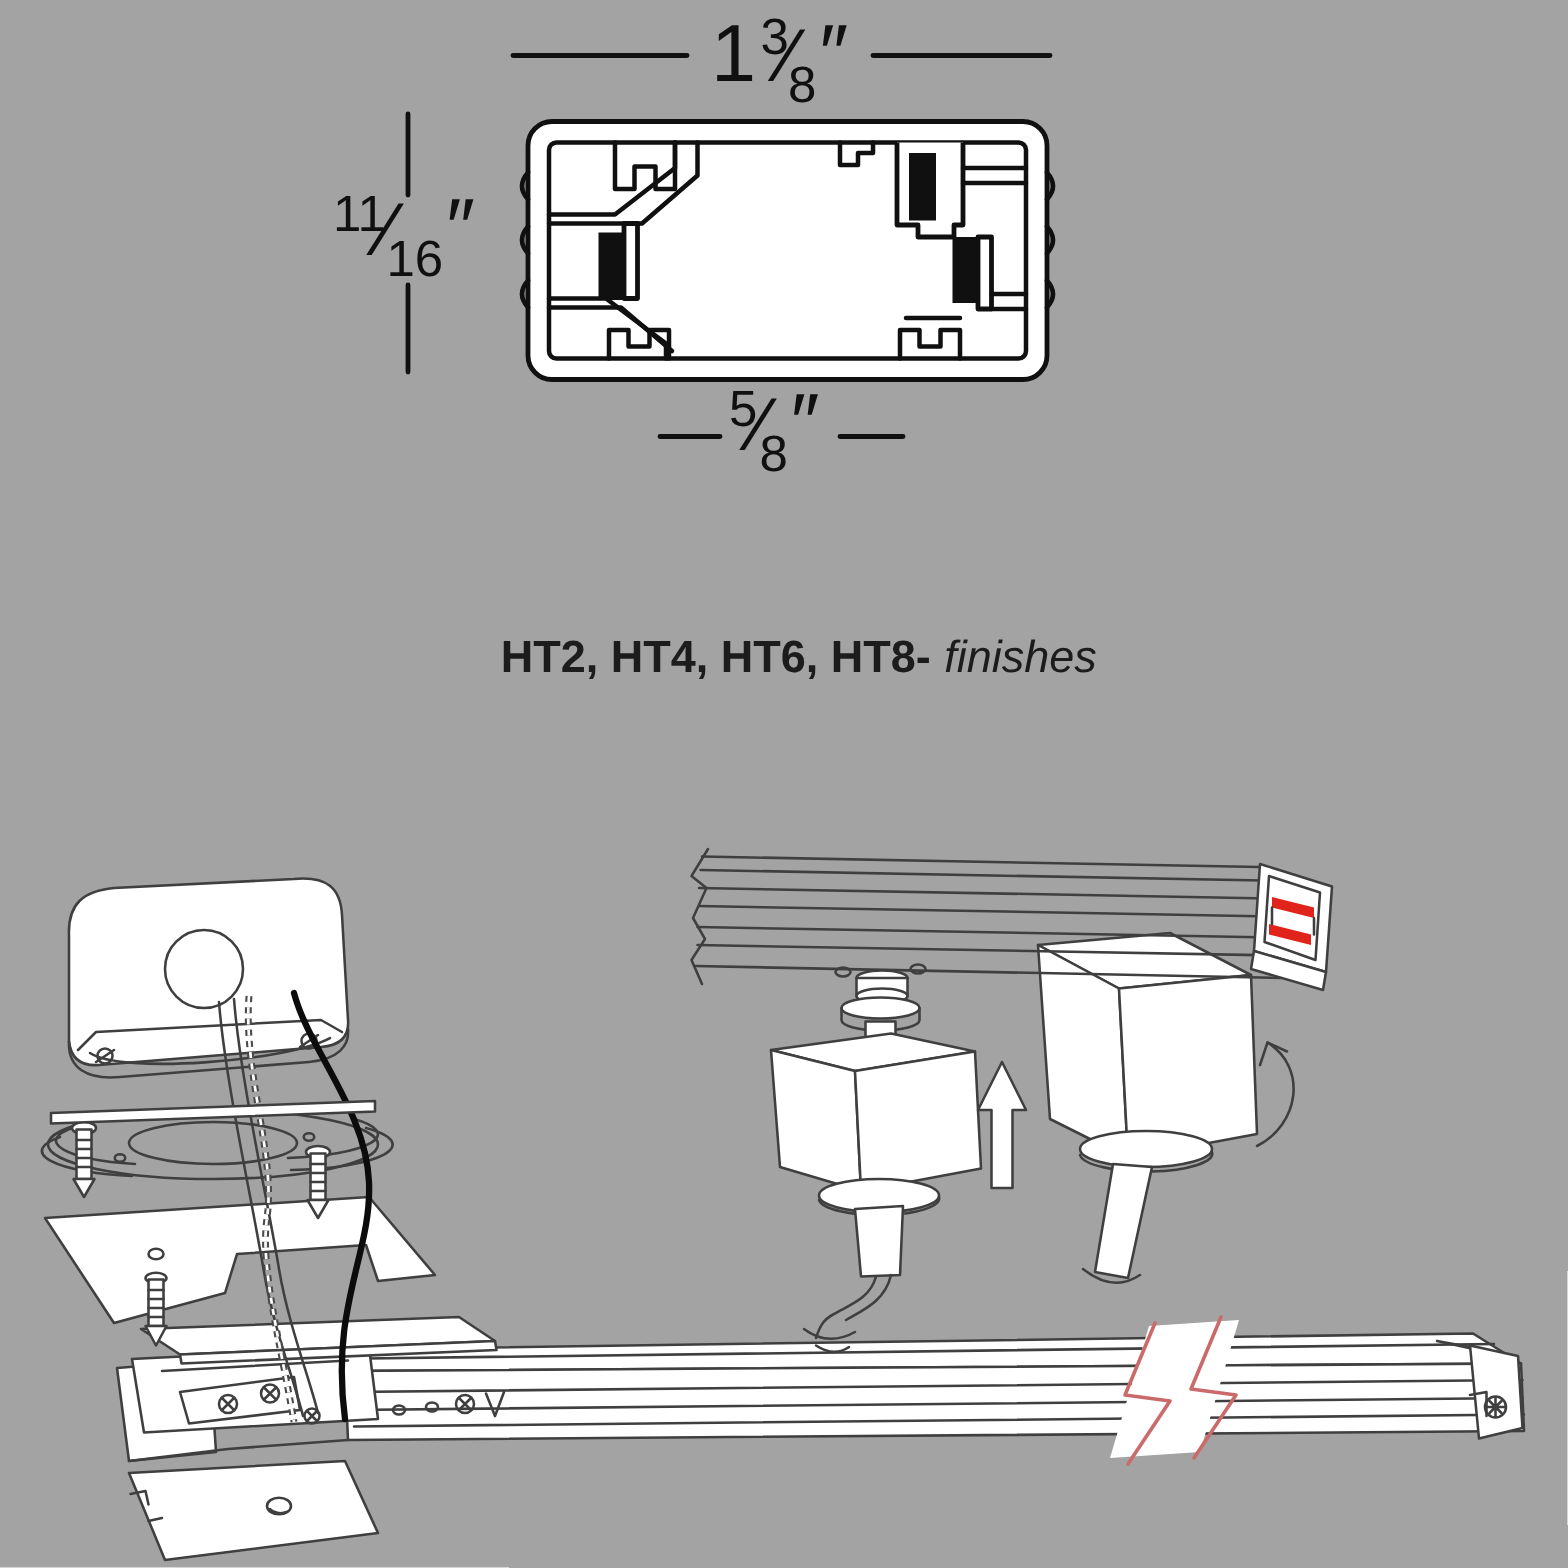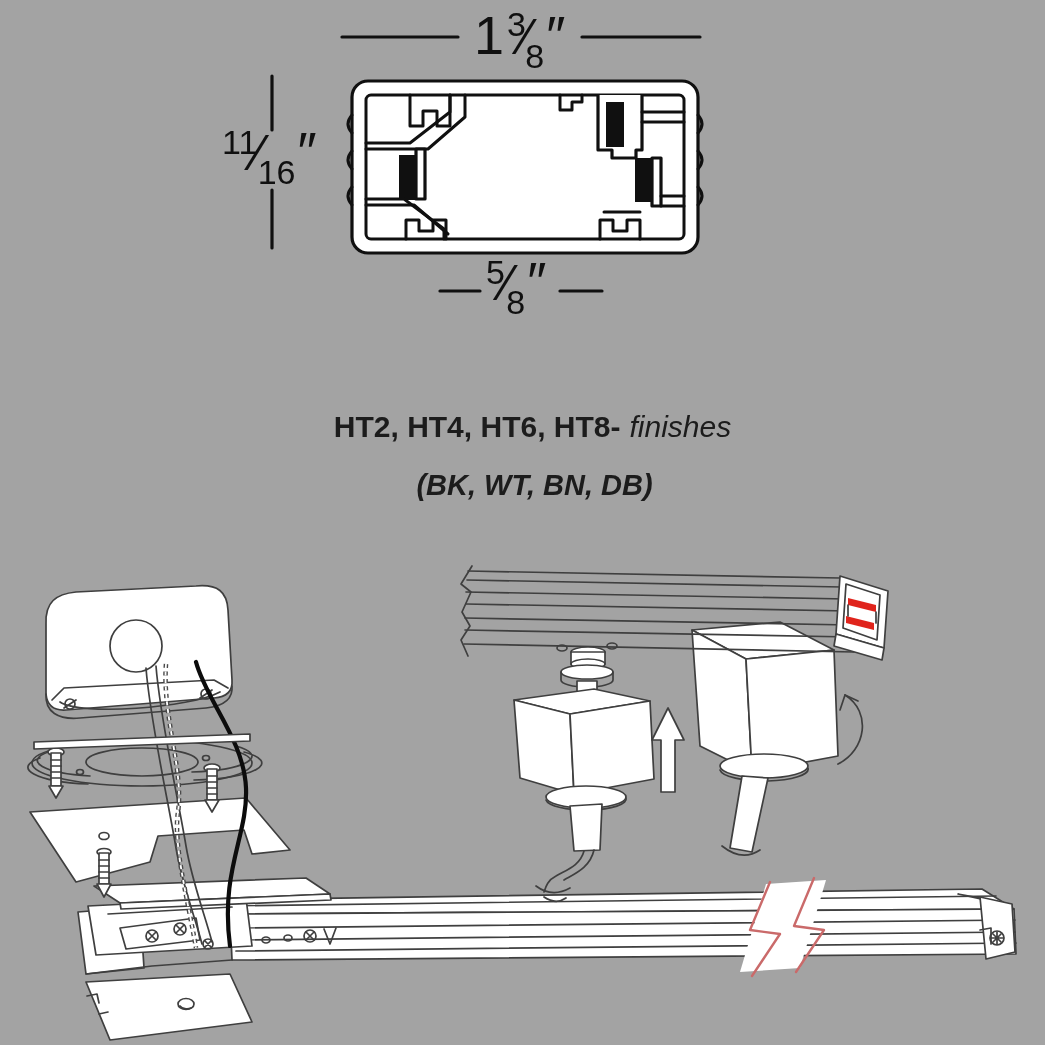--- a/index.html
+++ b/index.html
@@ -20,21 +20,21 @@
   .chain {fill:none;stroke:#4a4a4a;stroke-width:4.6;stroke-dasharray:4 3.5;}
   .chainw{fill:none;stroke:#ffffff;stroke-width:1.8;stroke-dasharray:4 3.5;}
   .cable {fill:none;stroke:#0c0c0c;stroke-width:4.2;stroke-linecap:round;}
   .brk   {fill:none;stroke:#ca6a6a;stroke-width:2.4;stroke-linejoin:round;stroke-linecap:round;}
   .red   {fill:#e0241c;stroke:none;}
   .gap   {fill:#ffffff;stroke:none;}
 
   
   .tline{position:absolute;left:50%;transform:translateX(-50%);white-space:nowrap;color:#1c1c1c;}
   .t1{top:387px;font-size:31px;font-weight:400;letter-spacing:.5px;}
-  .t2{top:410px;font-size:30px;transform:translateX(calc(-50% + 10px));}
+  .t2{top:422px;font-size:30px;transform:translateX(calc(-50% + 10px));}
   .t2 .m{font-weight:700;}
   .t2 .f{font-style:italic;font-weight:400;margin-left:9px;}
   .t3{top:469px;font-size:29px;font-weight:700;font-style:italic;transform:translateX(calc(-50% + 12px));}
 </style>
 </head>
 <body>
 
 <div class="stage">
 
 <svg width="1045" height="1045" viewBox="0 0 1045 1045">
@@ -237,15 +237,14 @@
       <path class="cable" d="M196,662 C206,700 244,740 246,788 C248,836 220,870 230,946"></path>
     </g>
 
     <path class="wfill" d="M34,742 L250,734 L250,741 L34,749 Z"></path>
   </g>
 </svg>
 
 <div class="tline t2">
   <span class="m">HT2, HT4, HT6, HT8-</span><span class="f">finishes</span>
 </div>
-<div class="tline t3">(BK, WT, BN, DB)</div>
 
 </div>
 
 </body></html>

